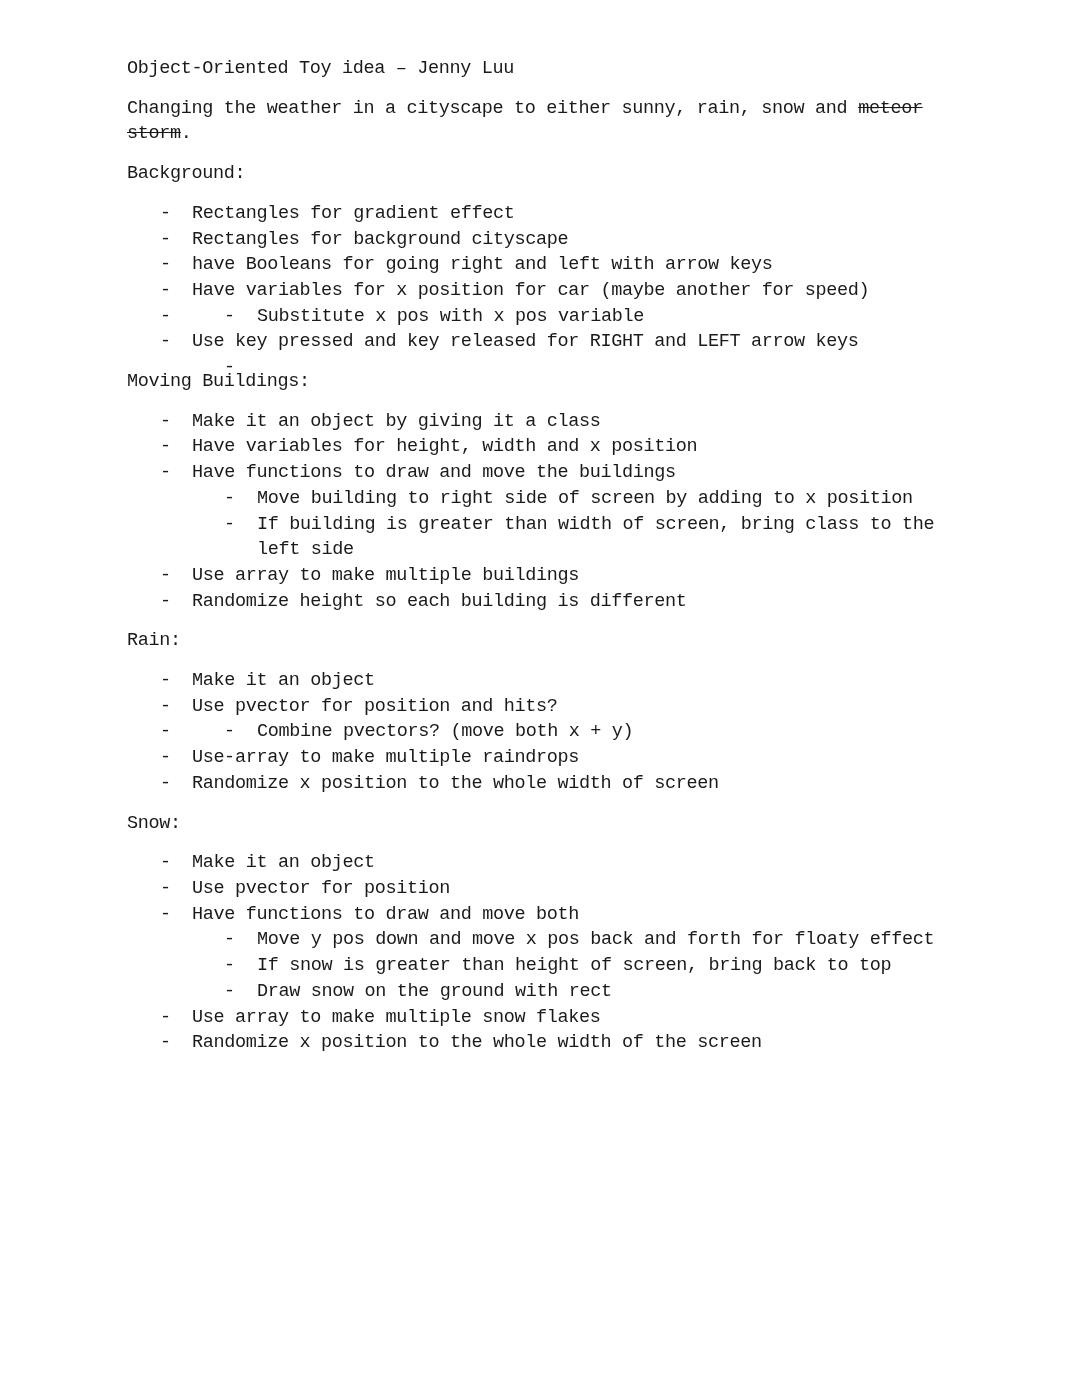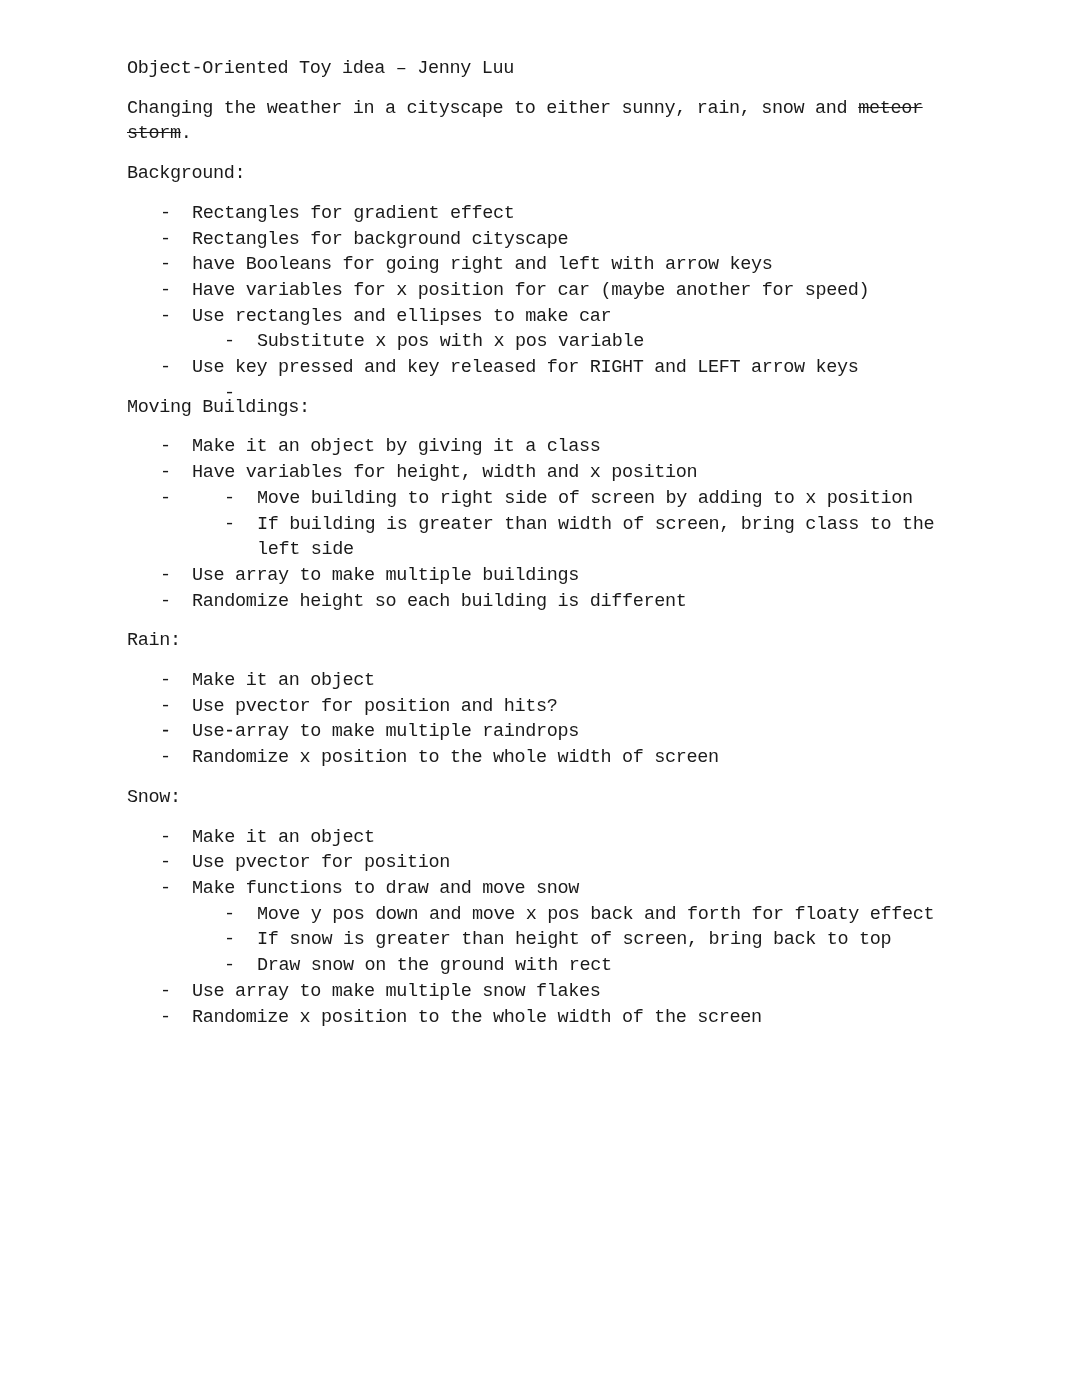--- a/index.html
+++ b/index.html
@@ -63,50 +63,50 @@
 
   <div id="sections">
       <p class="para heading">Background:</p>
       <div class="list">
         <div class="item l1"><span class="dash">-</span><span class="item-text">Rectangles for gradient effect</span></div>
         <div class="item l1"><span class="dash">-</span><span class="item-text">Rectangles for background cityscape</span></div>
       </div>
       <div class="list">
         <div class="item l1"><span class="dash">-</span><span class="item-text">have Booleans for going right and left with arrow keys</span></div>
         <div class="item l1"><span class="dash">-</span><span class="item-text">Have variables for x position for car (maybe another for speed)</span></div>
-        <div class="item l1"><span class="dash">-</span><span class="item-text">Use rectangles and ellipses to make car</span></div>
+        <div class="item l1"><span class="dash">-</span></div>
         <div class="item l2"><span class="dash">-</span><span class="item-text">Substitute x pos with x pos variable</span></div>
         <div class="item l1"><span class="dash">-</span><span class="item-text">Use key pressed and key released for RIGHT and LEFT arrow keys</span></div>
         <div class="item l2"><span class="dash">-</span></div>
       </div>
       <p class="para heading">Moving Buildings:</p>
       <div class="list">
         <div class="item l1"><span class="dash">-</span><span class="item-text">Make it an object by giving it a class</span></div>
         <div class="item l1"><span class="dash">-</span><span class="item-text">Have variables for height, width and x position</span></div>
-        <div class="item l1"><span class="dash">-</span></div>
+        <div class="item l1"><span class="dash">-</span><span class="item-text">Have functions to draw and move the buildings</span></div>
         <div class="item l2"><span class="dash">-</span><span class="item-text">Move building to right side of screen by adding to x position</span></div>
         <div class="item l2"><span class="dash">-</span><span class="item-text">If building is greater than width of screen, bring class to the left side</span></div>
         <div class="item l1"><span class="dash">-</span><span class="item-text">Use array to make multiple buildings</span></div>
         <div class="item l1"><span class="dash">-</span><span class="item-text">Randomize height so each building is different</span></div>
       </div>
       <p class="para heading">Rain:</p>
       <div class="list">
         <div class="item l1"><span class="dash">-</span><span class="item-text">Make it an object</span></div>
         <div class="item l1"><span class="dash">-</span><span class="item-text">Use pvector for position and hits?</span></div>
         <div class="item l1"><span class="dash">-</span></div>
-        <div class="item l2"><span class="dash">-</span></div>
+        <div class="item l2"><span class="dash">-</span><span class="item-text">Combine pvectors? (move both x + y)</span></div>
         <div class="item l2"><span class="dash">-</span></div>
         <div class="item l1"><span class="dash">-</span><span class="item-text">Use array to make multiple raindrops</span></div>
         <div class="item l1"><span class="dash">-</span><span class="item-text">Randomize x position to the whole width of screen</span></div>
       </div>
       <p class="para heading">Snow:</p>
       <div class="list">
         <div class="item l1"><span class="dash">-</span><span class="item-text">Make it an object</span></div>
         <div class="item l1"><span class="dash">-</span><span class="item-text">Use pvector for position</span></div>
-        <div class="item l1"><span class="dash">-</span><span class="item-text">Make functions to draw and move snow</span></div>
+        <div class="item l1"><span class="dash">-</span><span class="item-text">Have functions to draw and move both</span></div>
         <div class="item l2"><span class="dash">-</span><span class="item-text">Move y pos down and move x pos back and forth for floaty effect</span></div>
         <div class="item l2"><span class="dash">-</span><span class="item-text">If snow is greater than height of screen, bring back to top</span></div>
         <div class="item l2"><span class="dash">-</span><span class="item-text">Draw snow on the ground with rect</span></div>
         <div class="item l1"><span class="dash">-</span><span class="item-text">Use array to make multiple snow flakes</span></div>
         <div class="item l1"><span class="dash">-</span><span class="item-text">Randomize x position to the whole width of the screen</span></div>
       </div>
     </div>
 </div>
 
 </body></html>

